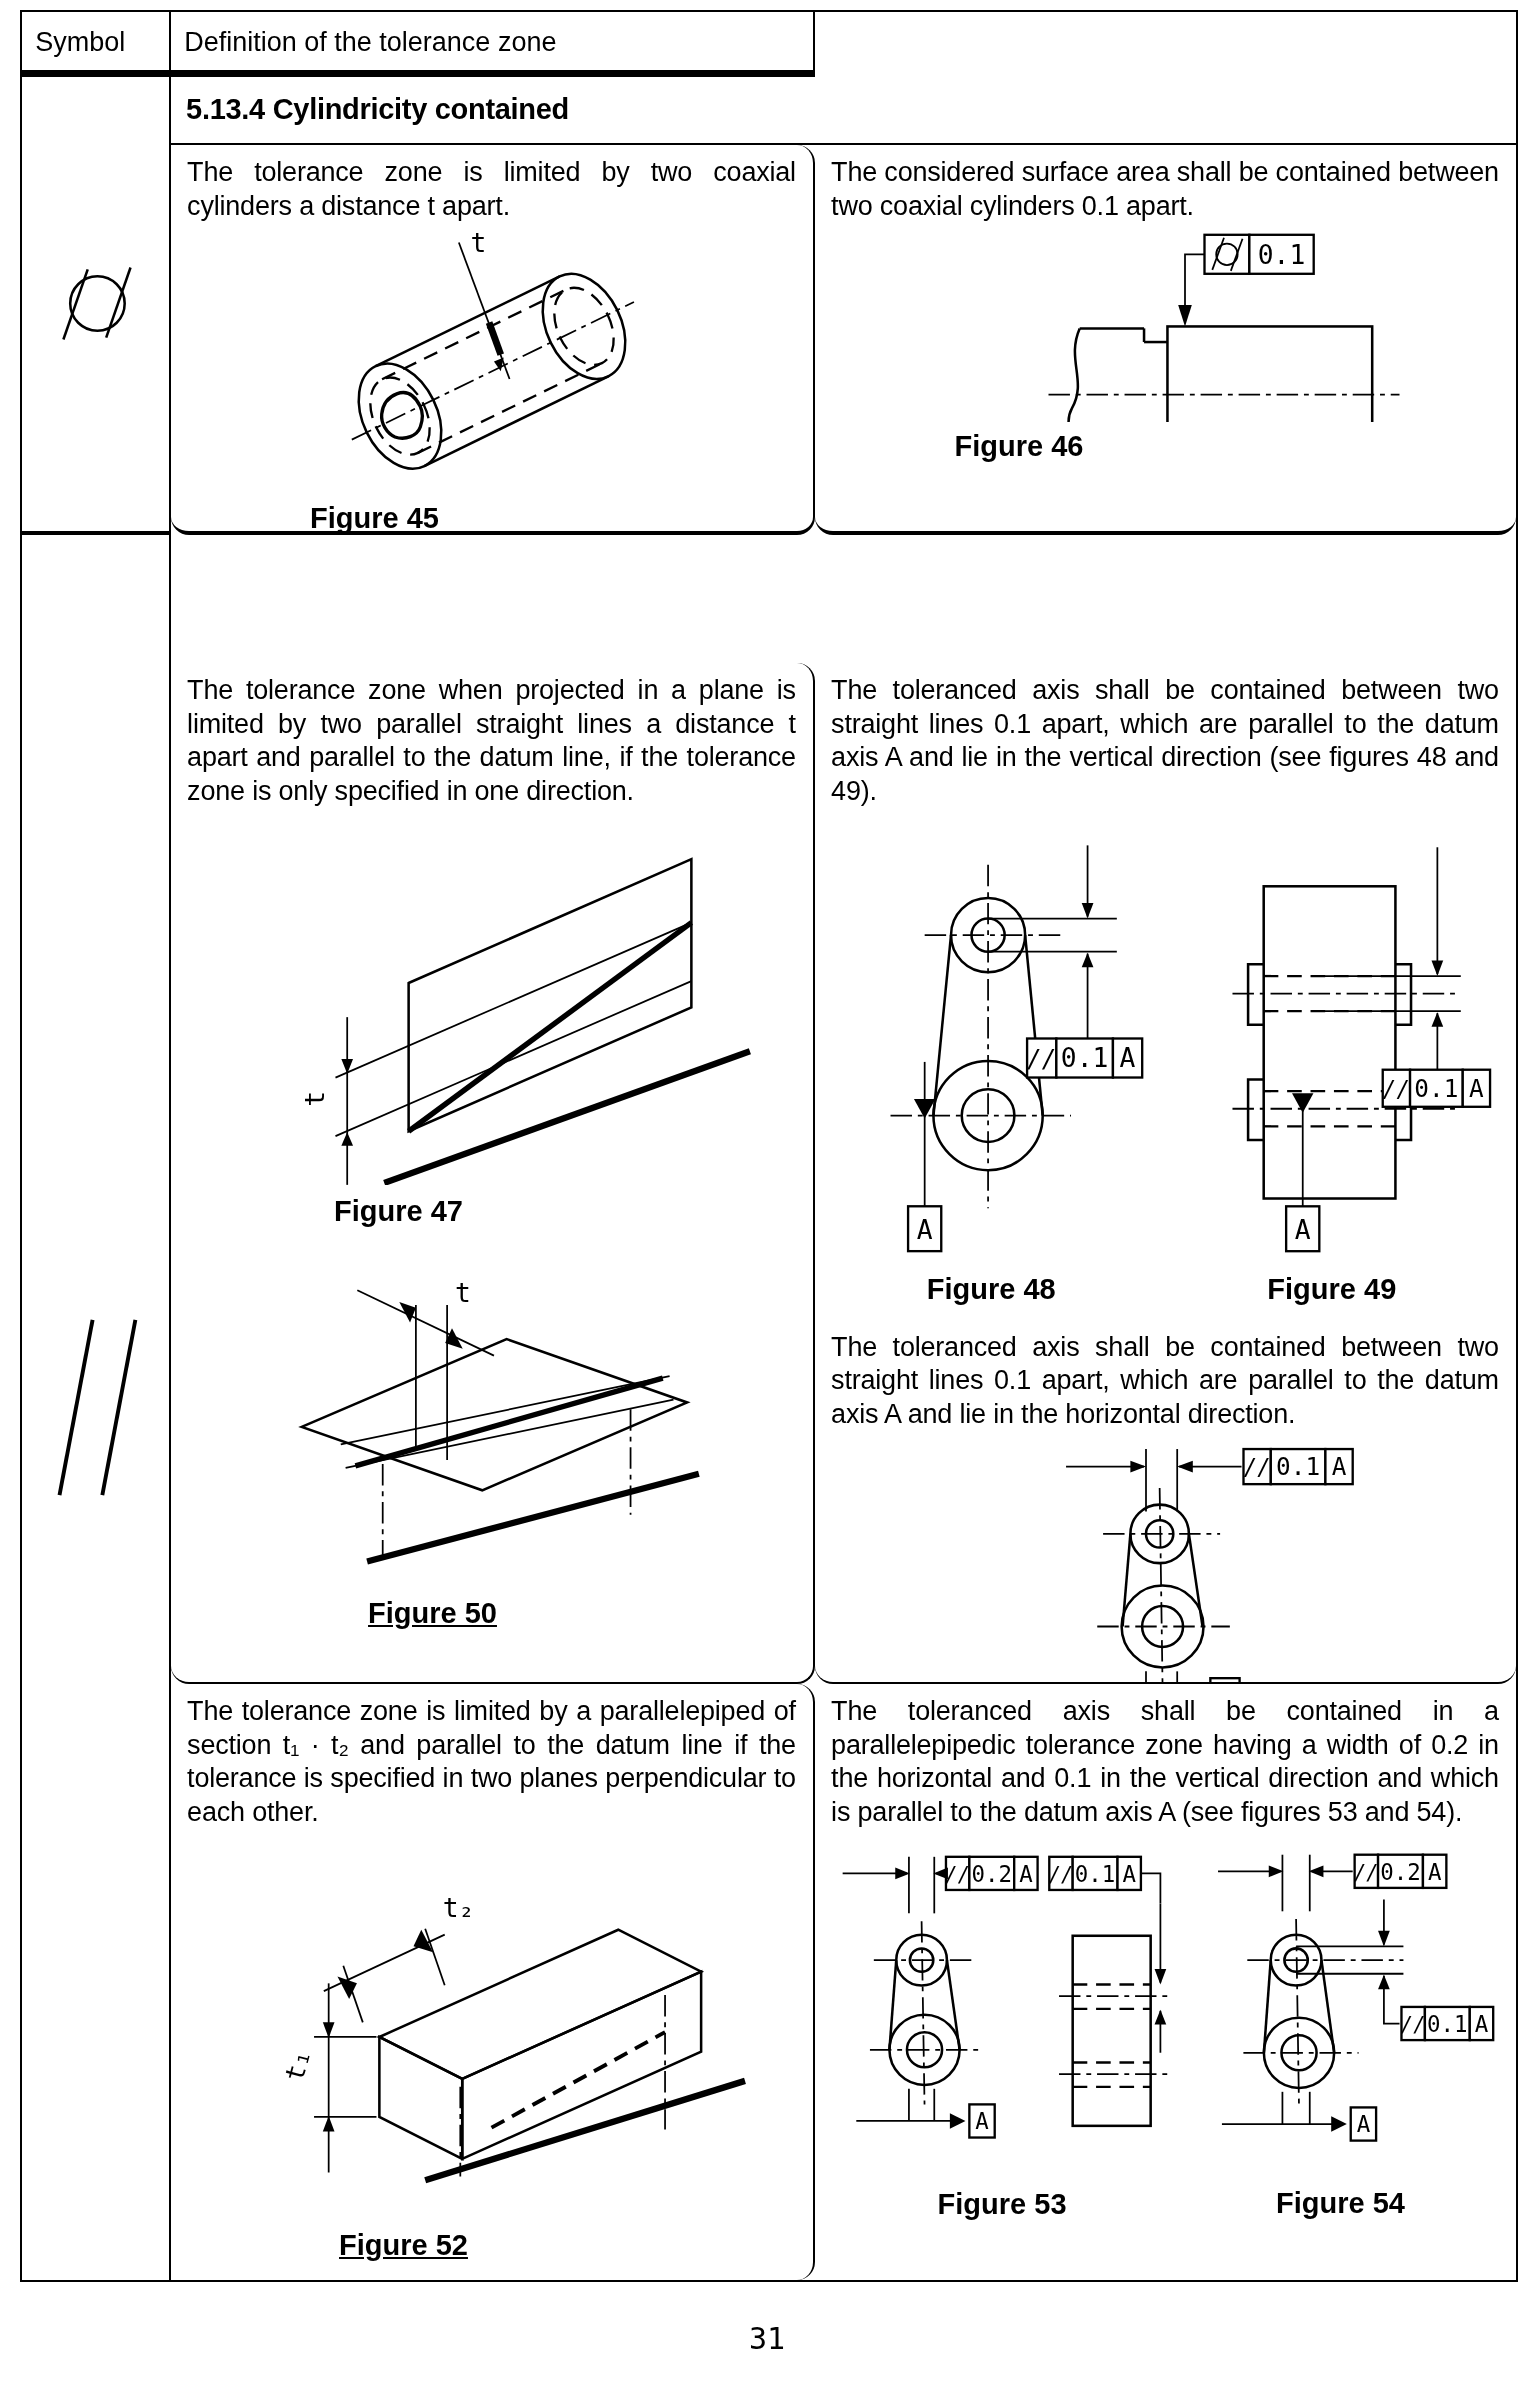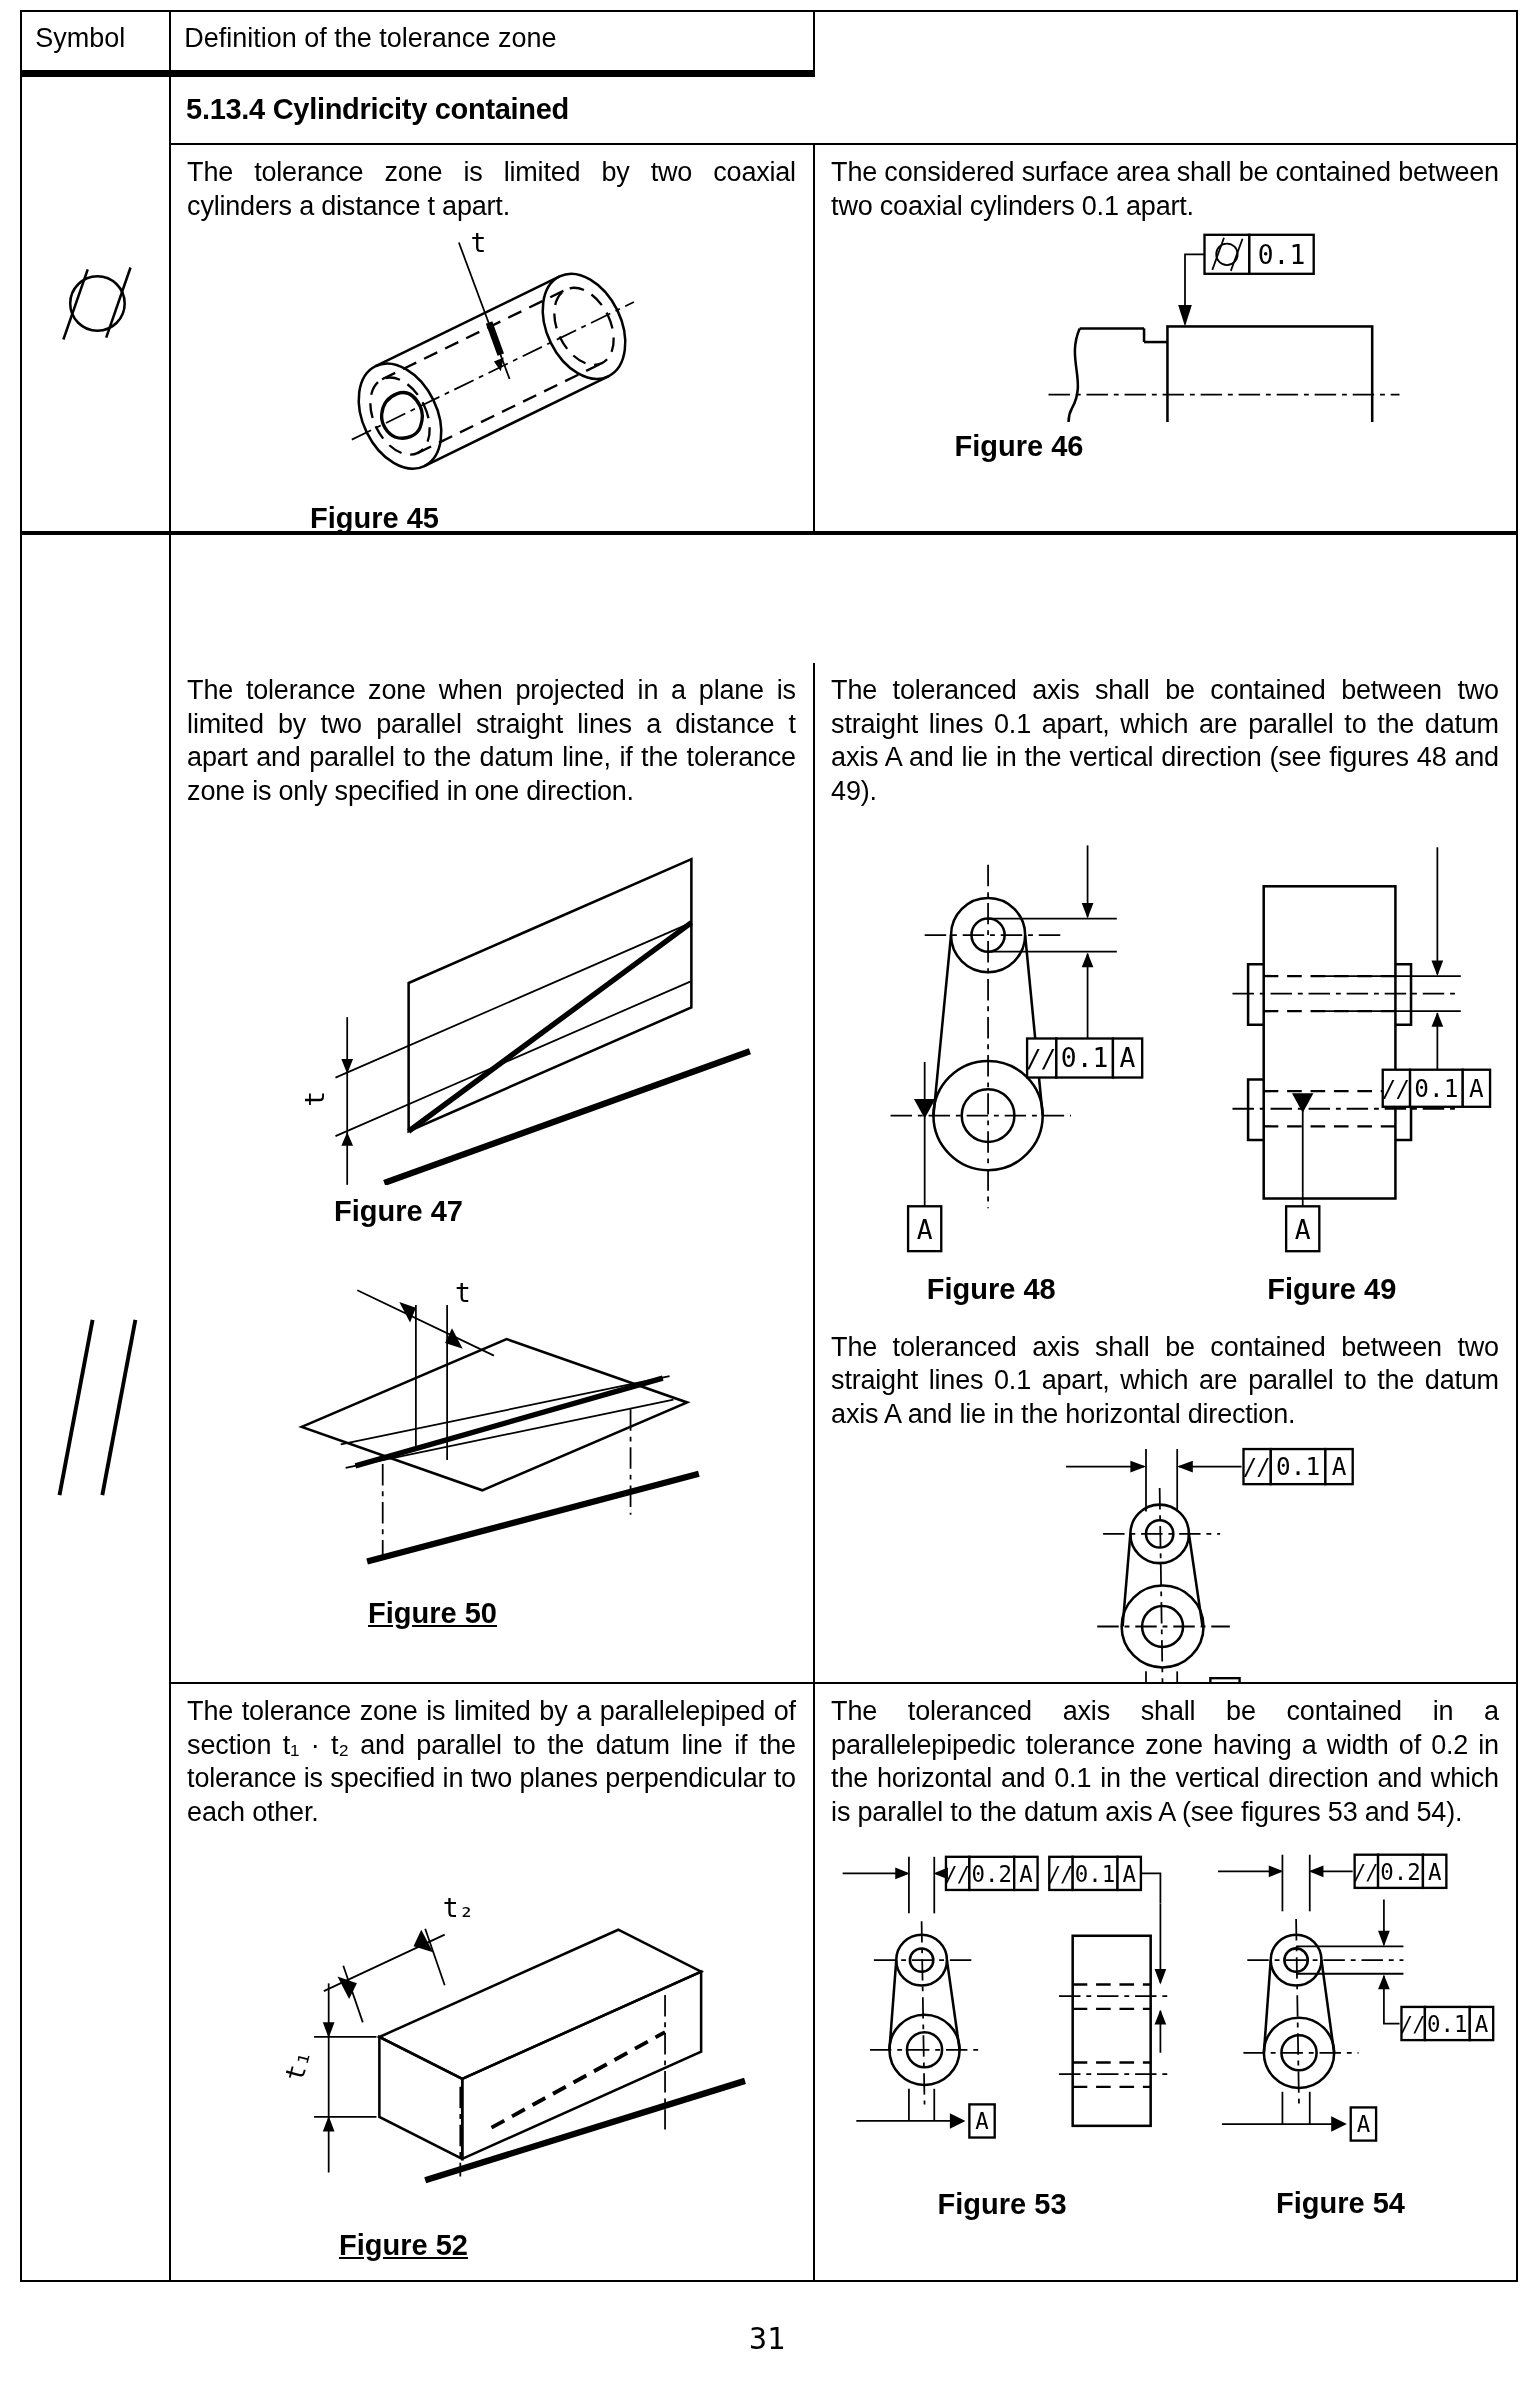--- a/index.html
+++ b/index.html
@@ -14,27 +14,27 @@
     display:grid;
     grid-template-columns:149px 644px 1fr;
     grid-template-rows:65px 68px 390px 62px 66px 1021px 1fr;
   }
   .cell { border-right:2.4px solid #000; border-bottom:2.4px solid #000; overflow:hidden; }
   .last-col { border-right:none; }
   .last-row { border-bottom:none; }
   .bb-thick { border-bottom-width:7.8px; }
   .bb-med  { border-bottom-width:4.9px; }
 
-  .hdr { font-size:27px; padding:15.6px 13.7px; display:flex; align-items:flex-end; }
+  .hdr { font-size:27px; padding:15.6px 13.7px; display:flex; align-items:flex-start; }
   .section-heading { font-size:29px; font-weight:bold; padding:13.7px 15.6px; display:flex; align-items:center; letter-spacing:-0.3px; }
   .subtitle-row { font-size:26px; padding:13.7px 15.6px; display:flex; align-items:center; }
 
   .sym-cell { display:flex; align-items:center; justify-content:center; }
 
-  .content { padding:11.7px 16.6px; display:flex; flex-direction:column; }
+  .content { padding:11.7px 16.6px; display:flex; flex-direction:column;border-radius:18px; }
   .body-text { font-size:27px; line-height:1.24; text-align:justify; letter-spacing:-0.2px; }
   .caption { font-size:29px; font-weight:bold; text-align:center; }
 
   .fig-block { display:flex; flex-direction:column; align-items:center; }
   .fig-row { display:flex; flex-direction:row; justify-content:center; align-items:flex-start; }
 
   svg { display:block; }
   svg .ln   { stroke:#000; stroke-width:2.6; fill:none; }
   svg .thin { stroke:#000; stroke-width:1.8; fill:none; }
   svg .thk  { stroke:#000; stroke-width:5.5; fill:none; }

